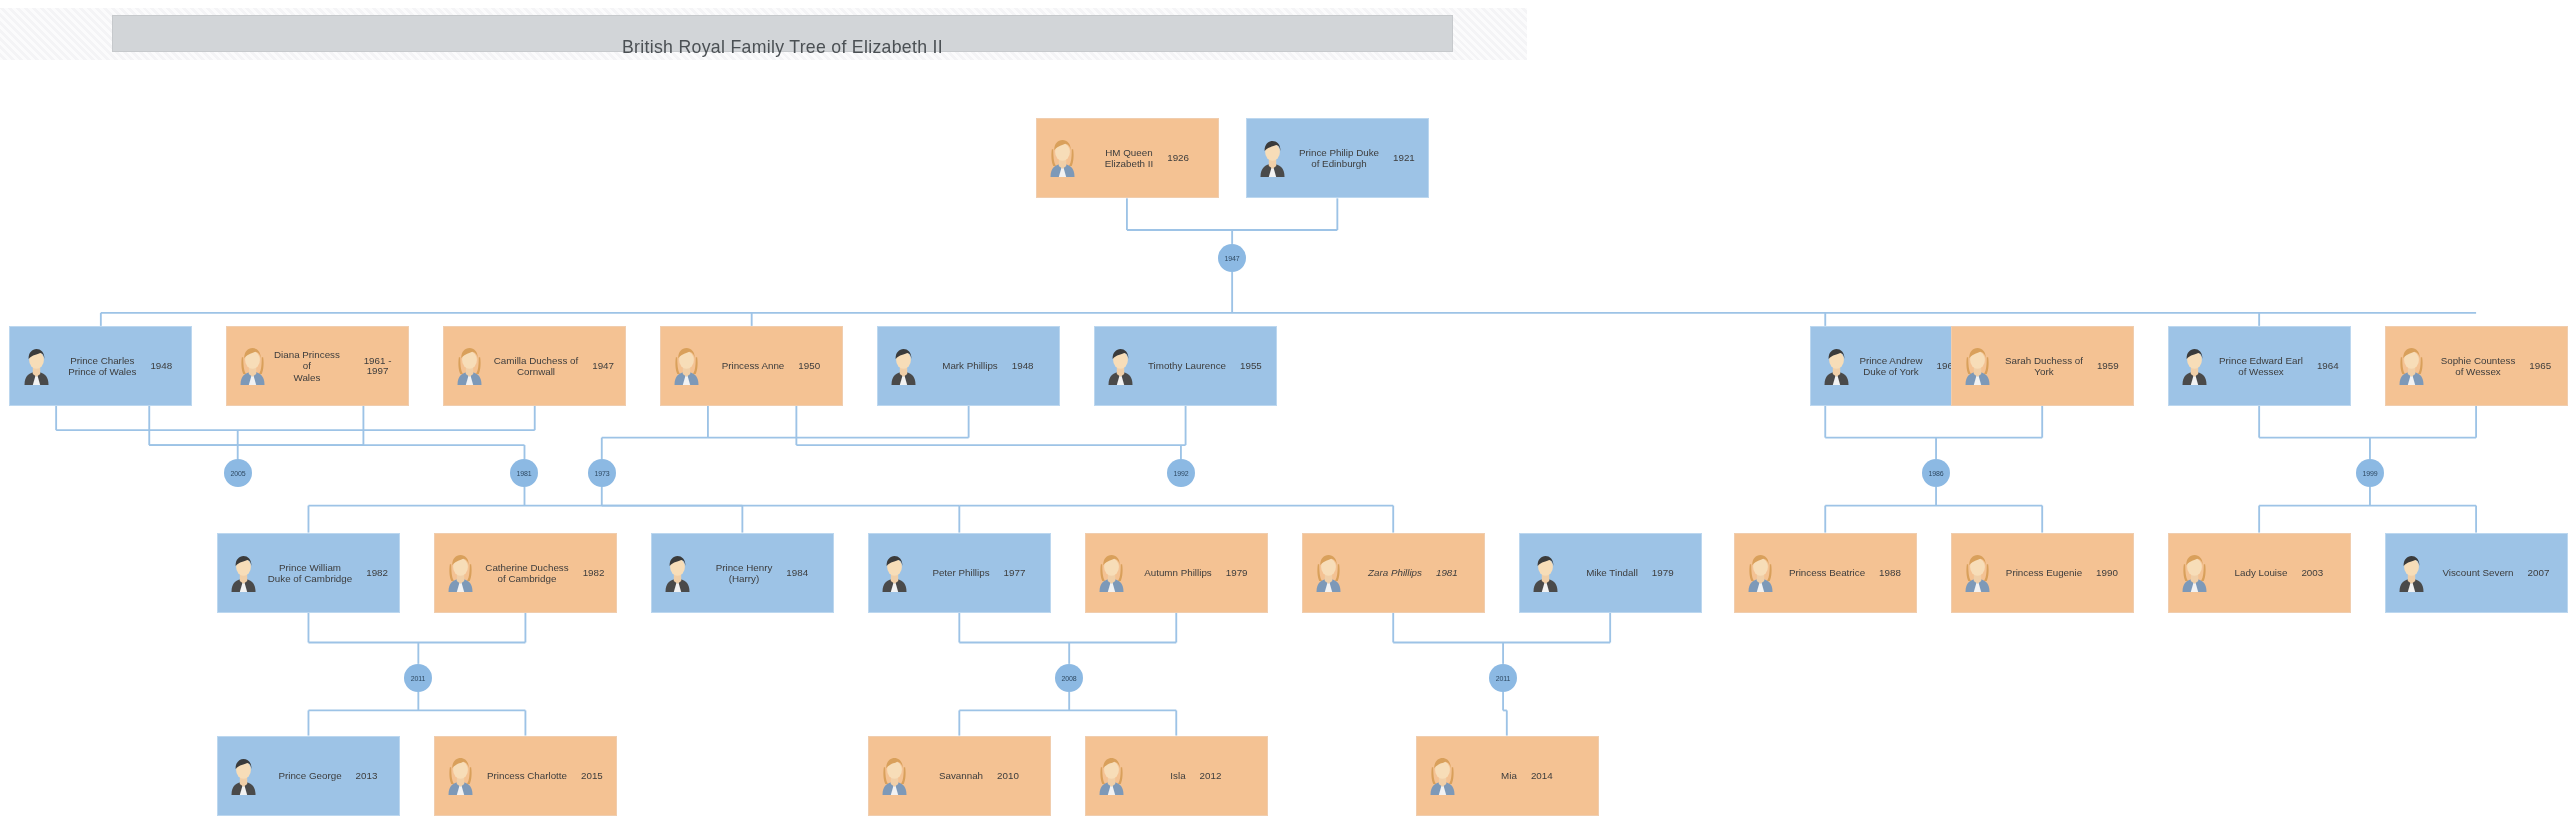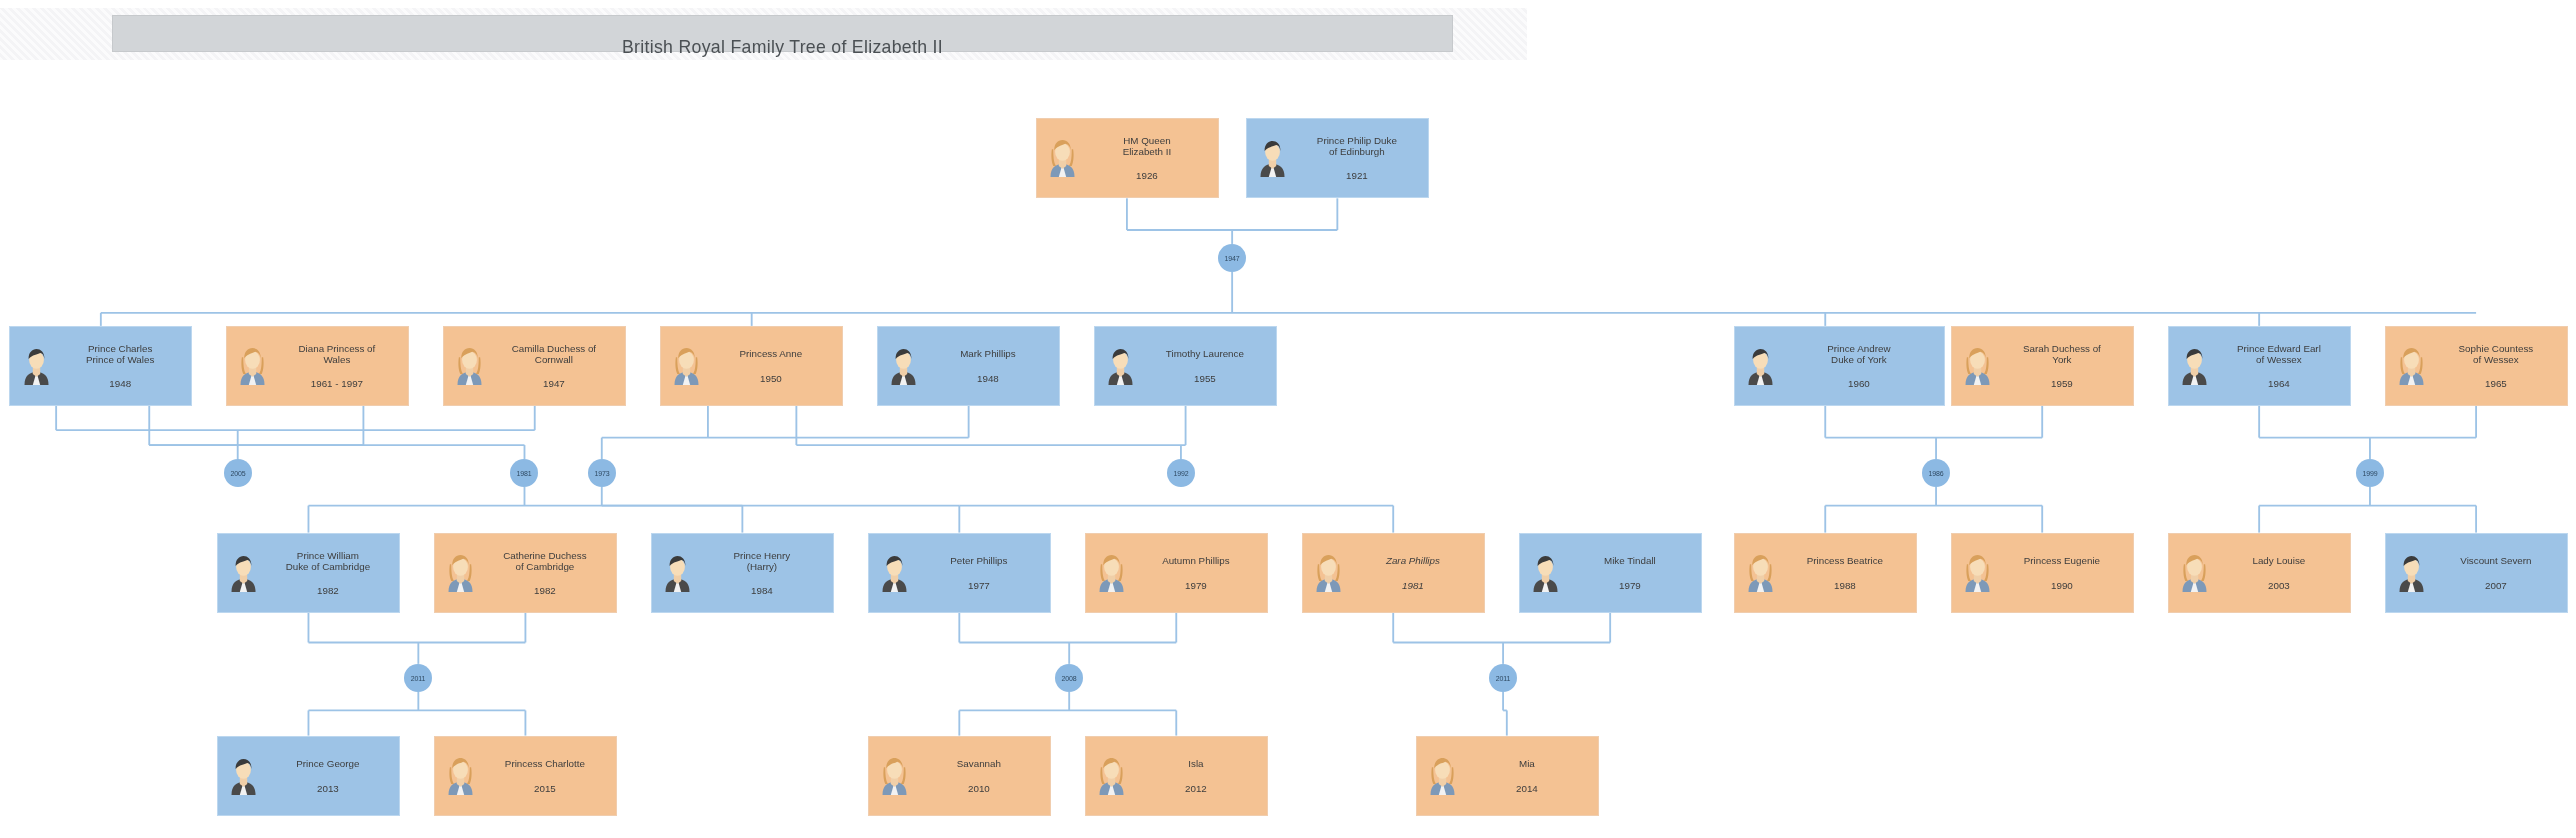--- a/index.html
+++ b/index.html
@@ -60,21 +60,21 @@
   }
   .person.male   { background: #9dc3e6; border-color: #bcd7ef; }
   .person.female { background: #f4c293; border-color: #f0cdae; }
 
   .avatar { width: 37px; height: 41px; flex: 0 0 37px; position: relative; margin-left: 3.7px;}
   .avatar svg { width: 100%; height: 100%; display: block; }
 
   .pinfo {
     flex: 1 1 auto;
     display: flex;
-    flex-direction: column;
+    flex-direction: row;
     align-items: center;
     justify-content: center;
     gap: 14px;
     padding: 0 1.9px;
   }
   .pname {
     font-size: 9.8px;
     line-height: 11.2px;
     color: #3d3d3d;
     text-align: center;
@@ -329,21 +329,21 @@
             <path d="M16 22h8v8l-4 3-4-3z" fill="#f0cfa8"></path>
             <ellipse cx="20" cy="15" rx="8" ry="9.5" fill="#f7ddb8"></ellipse>
             <path d="M11.5 14c-.5-7 4-11 8.5-11s9 3.5 8.5 11c-.4-4.5-2-6-4.5-6.5-3 1.8-8.5 1.6-12.5 6.5z" fill="#3b3b3b"></path>
           </svg>
         </div>
         <div class="pinfo">
           <div class="pname">Timothy Laurence</div>
           <div class="pyear">1955</div>
         </div>
       </div>
-      <div class="person male" style="left: 1734px; top: 326px; width: 211px;">
+      <div class="person male" style="left: 1810px; top: 326px; width: 159px;">
         <div class="avatar">
           <svg viewBox="0 0 40 44" xmlns="http://www.w3.org/2000/svg">
             <path d="M7 42c0-10 5.5-14 13-14s13 4 13 14z" fill="#4a4a4a"></path>
             <path d="M20 28l-4 14h8z" fill="#f2f2f2"></path>
             <path d="M16 22h8v8l-4 3-4-3z" fill="#f0cfa8"></path>
             <ellipse cx="20" cy="15" rx="8" ry="9.5" fill="#f7ddb8"></ellipse>
             <path d="M11.5 14c-.5-7 4-11 8.5-11s9 3.5 8.5 11c-.4-4.5-2-6-4.5-6.5-3 1.8-8.5 1.6-12.5 6.5z" fill="#3b3b3b"></path>
           </svg>
         </div>
         <div class="pinfo">

